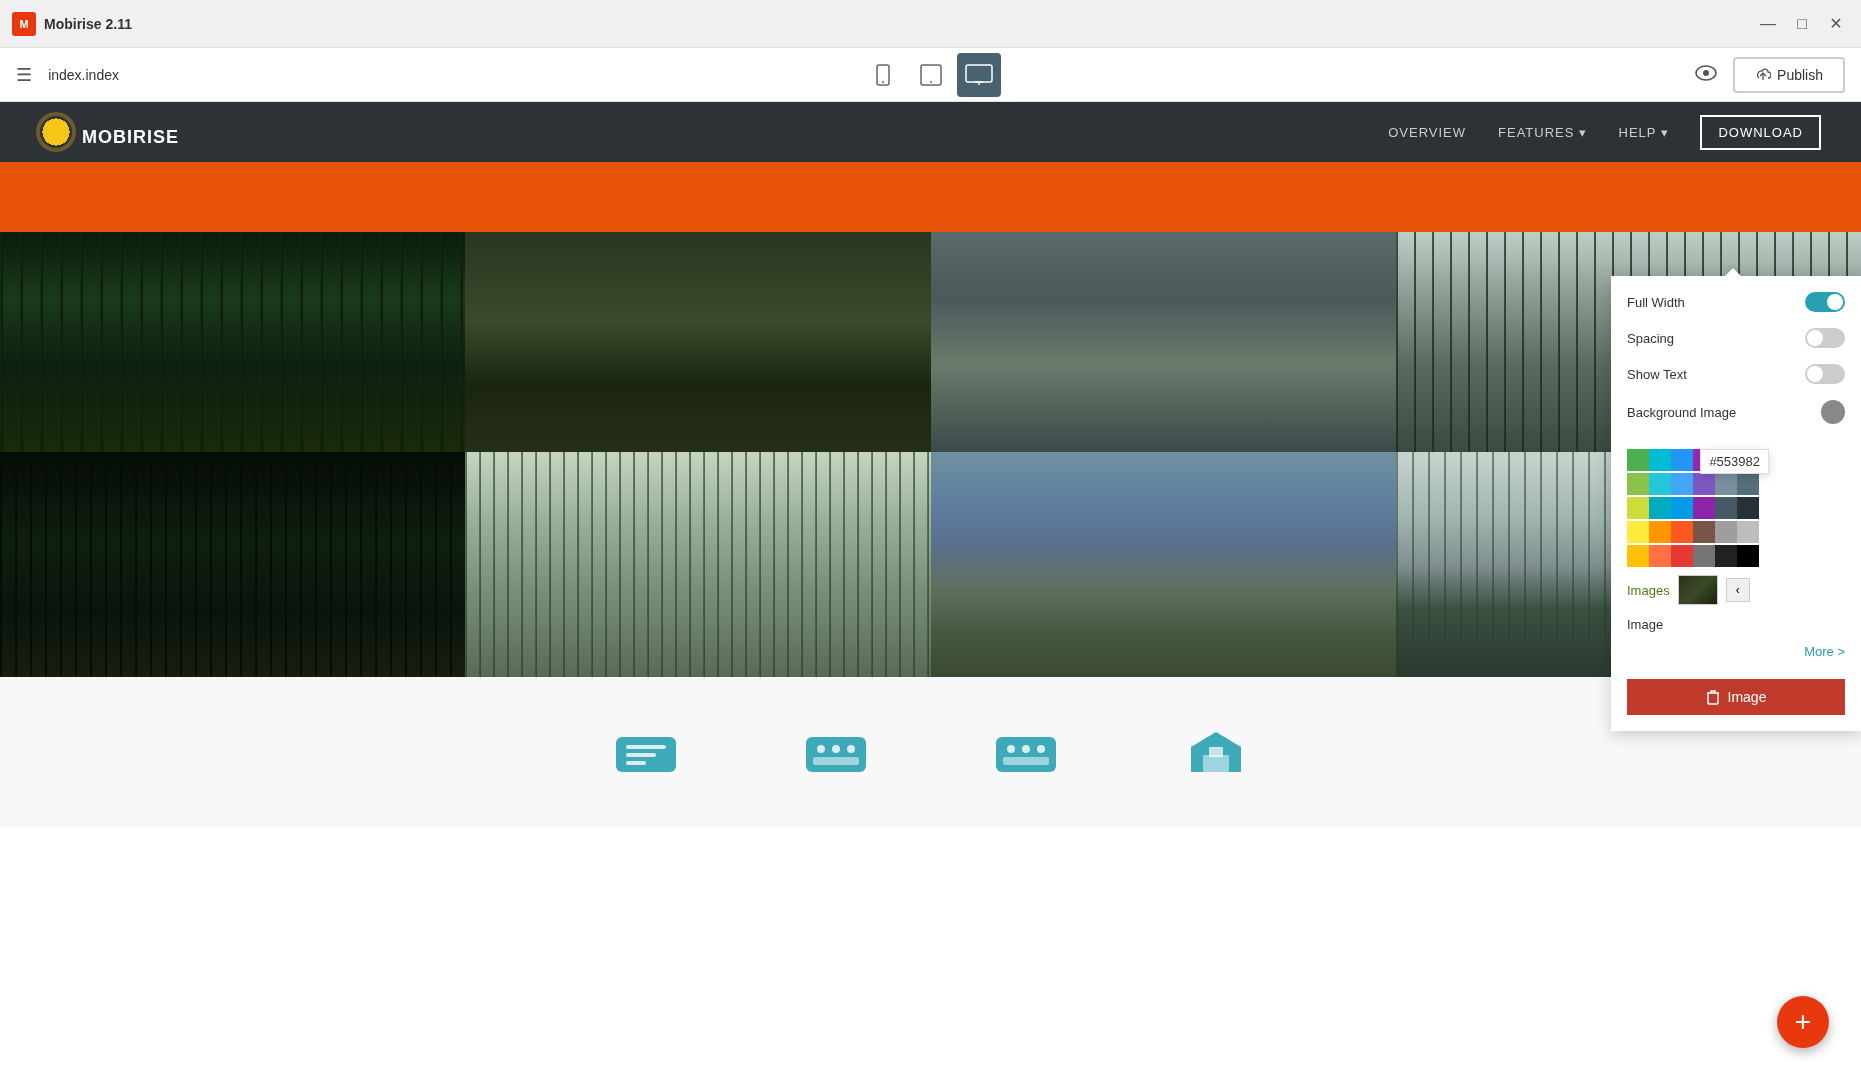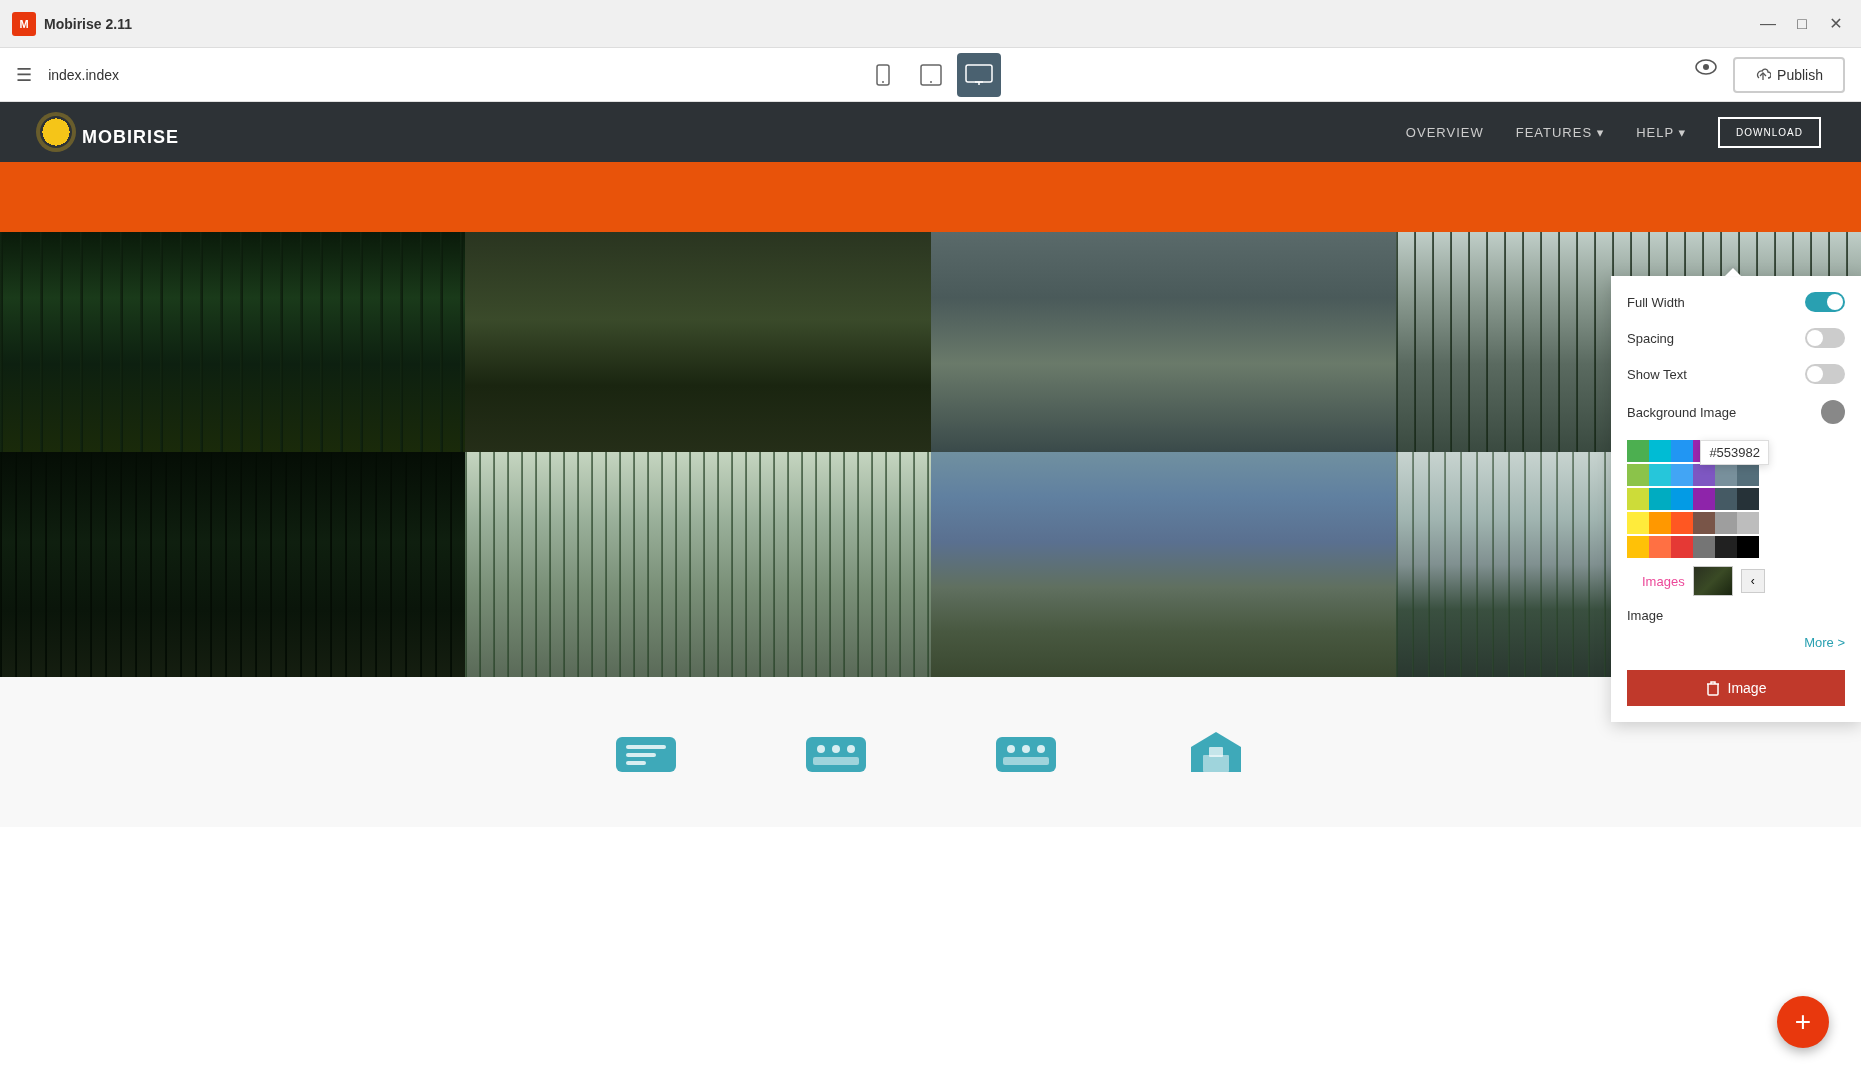--- a/index.html
+++ b/index.html
@@ -69,21 +69,21 @@
       background: none; border: none; cursor: pointer;
       display: flex; align-items: center; justify-content: center;
       color: #666; font-size: 20px; border-radius: 4px;
     }
     .device-btn.active {
       background: #4a6170; color: #fff;
     }
     .toolbar-right {
       position: absolute;
       right: 16px;
-      display: flex; align-items: flex-start; gap: 16px;
+      display: flex; align-items: center; gap: 16px;
     }
     .preview-btn {
       background: none; border: none; cursor: pointer;
       color: #555; font-size: 20px;
     }
     .publish-btn {
       background: none; border: 2px solid #ccc;
       padding: 8px 20px; border-radius: 4px;
       cursor: pointer; display: flex; align-items: center; gap: 6px;
       font-size: 14px; color: #333;
@@ -111,21 +111,21 @@
     .nav-links {
       margin-left: auto;
       display: flex; align-items: center; gap: 32px;
     }
     .nav-link {
       color: #ccc; font-size: 13px; text-transform: uppercase; letter-spacing: 1px; cursor: pointer;
     }
     .nav-download-btn {
       border: 2px solid #fff;
       padding: 8px 16px;
-      color: #fff; font-size: 10px; text-transform: uppercase; letter-spacing: 1px;
+      color: #fff; font-size: 13px; text-transform: uppercase; letter-spacing: 1px;
       cursor: pointer;
     }
 
     
     .hero-orange {
       background: #e8530a;
       height: 70px;
     }
 
     
@@ -209,21 +209,21 @@
     .toggle.off .toggle-knob { left: 2px; }
 
     .bg-color-swatch {
       width: 24px; height: 24px;
       border-radius: 50%;
       background: #888;
     }
 
     
     .color-palette {
-      margin-top: 16px;
+      margin-top: 25px;
       margin-bottom: 8px;
     }
     .palette-row {
       display: flex;
       margin-bottom: 2px;
     }
     .palette-cell {
       width: 22px; height: 22px;
       cursor: pointer;
       position: relative;
@@ -243,21 +243,21 @@
       top: 0;
       box-shadow: 0 2px 8px rgba(0,0,0,0.15);
     }
 
     .images-row {
       display: flex;
       align-items: center;
       gap: 8px;
       margin-bottom: 12px;
     }
-    .images-label { font-size: 13px; color: #ec4899; margin-left: 15px; }
+    .images-label { font-size: 13px; color: #4d7c0f; }
     .images-thumb {
       width: 40px; height: 30px;
       background: linear-gradient(135deg, #2a3020 0%, #3a4a25 50%, #1a2510 100%);
       border: 1px solid #ccc;
     }
     .images-nav-btn {
       width: 24px; height: 24px;
       background: #f0f0f0; border: 1px solid #ccc;
       display: flex; align-items: center; justify-content: center;
       cursor: pointer; font-size: 12px;

